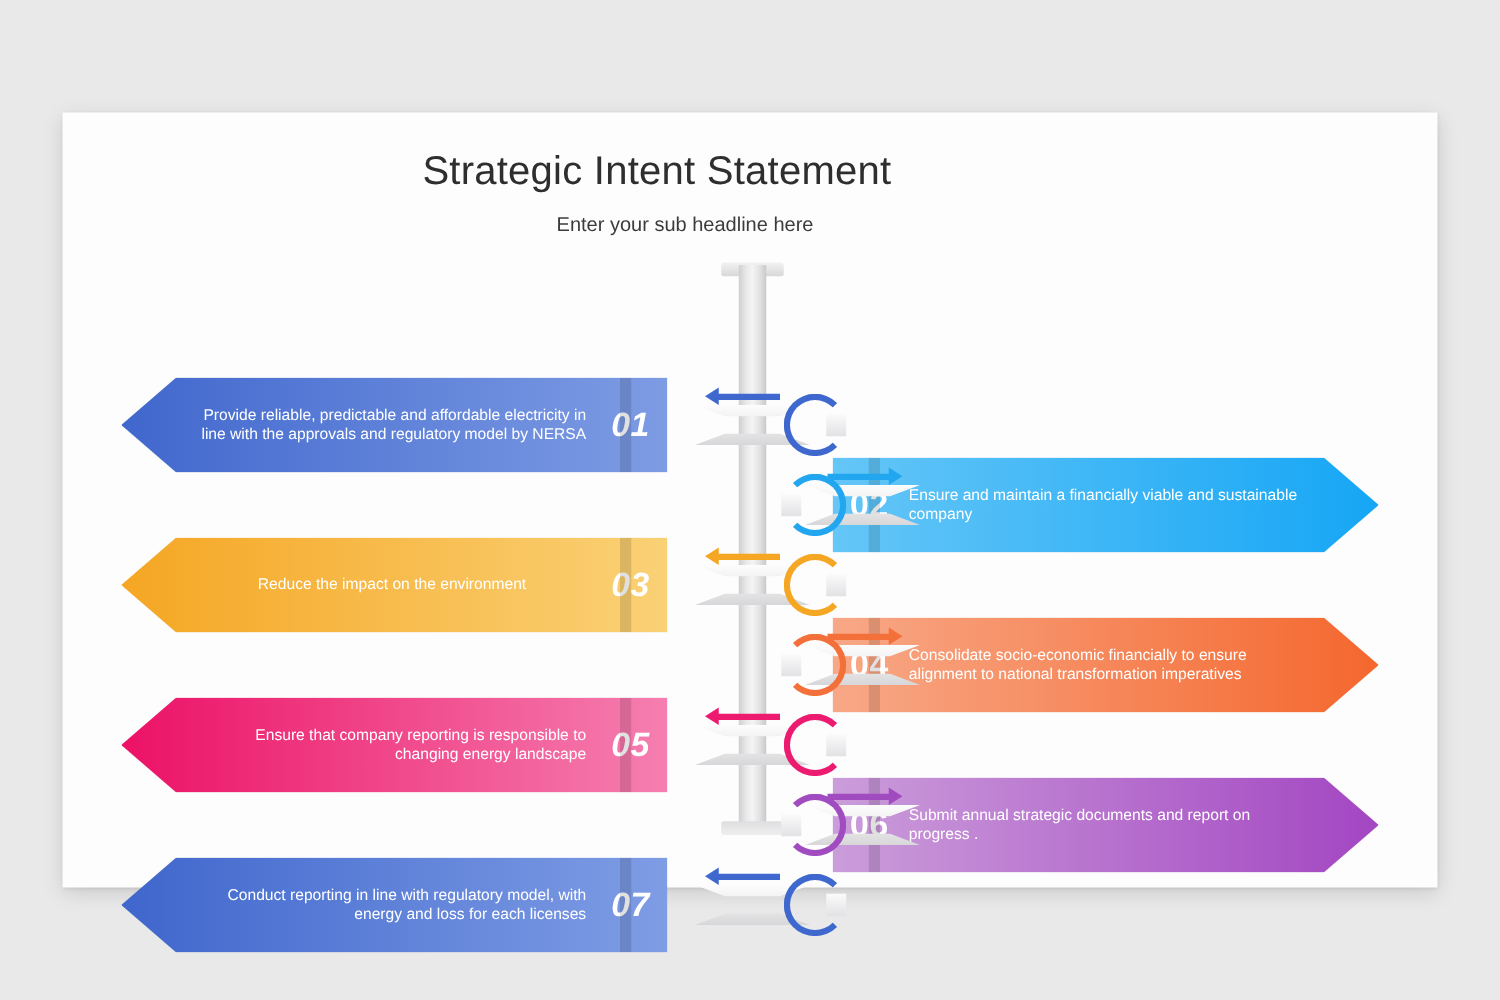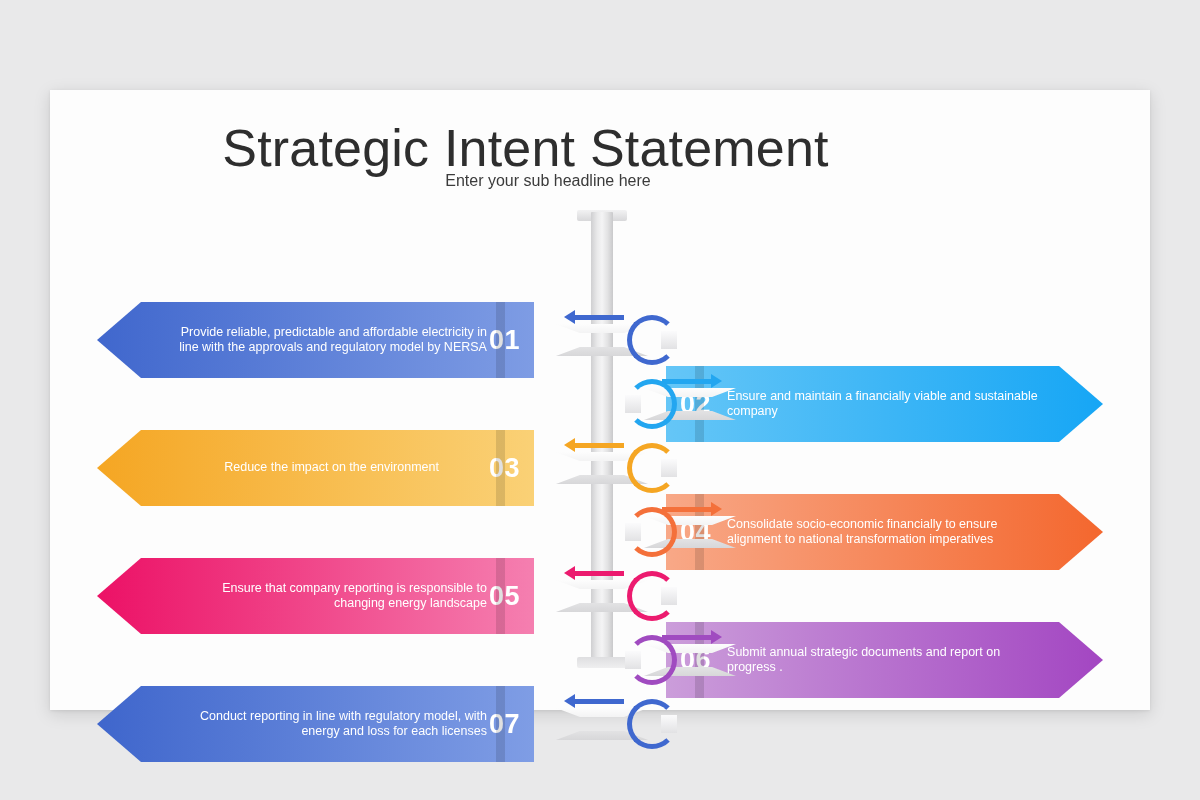--- a/index.html
+++ b/index.html
@@ -25,21 +25,21 @@
     background: #fdfdfd;
     box-shadow: 0 4px 16px rgba(0,0,0,0.13), 0 1px 3px rgba(0,0,0,0.08);
   }
 
   
   #title {
     position: absolute;
     left: 0; top: 28px;
     width: 951px;
     text-align: center;
-    font-size: 52px;
+    font-size: 32px;
     font-weight: 400;
     color: #2e2e2e;
     letter-spacing: 0.2px;
   }
   #subtitle {
     position: absolute;
     left: 0; top: 82px;
     width: 996px;
     text-align: center;
     font-size: 16px;
@@ -95,31 +95,31 @@
     padding: 0 64px 0 14px;
     justify-content: flex-start;
   }
 
   .bar-text {
     font-size: 12.5px;
     line-height: 15.5px;
     color: #ffffff;
     max-width: 312px;
   }
-  .bar.left  .bar-text { text-align: right; order: 1; margin-right: 2px; }
+  .bar.left  .bar-text { text-align: right; order: 1; margin-right: 20px; }
   .bar.right .bar-text { order: 2; margin-left: 16px; }
 
   .bar-num {
     font-size: 27px;
     font-weight: bold;
     color: #ffffff;
     letter-spacing: 0.5px;
     white-space: nowrap;
   }
-  .bar.left  .bar-num { order: 2; }
+  .bar.left  .bar-num { order: 2; font-style: italic; }
   .bar.right .bar-num { order: 1; }
 
   
   .bar-notch {
     position: absolute;
     top: 0;
     width: 9px;
     height: 76px;
     background: rgba(0,0,0,0.12);
   }

